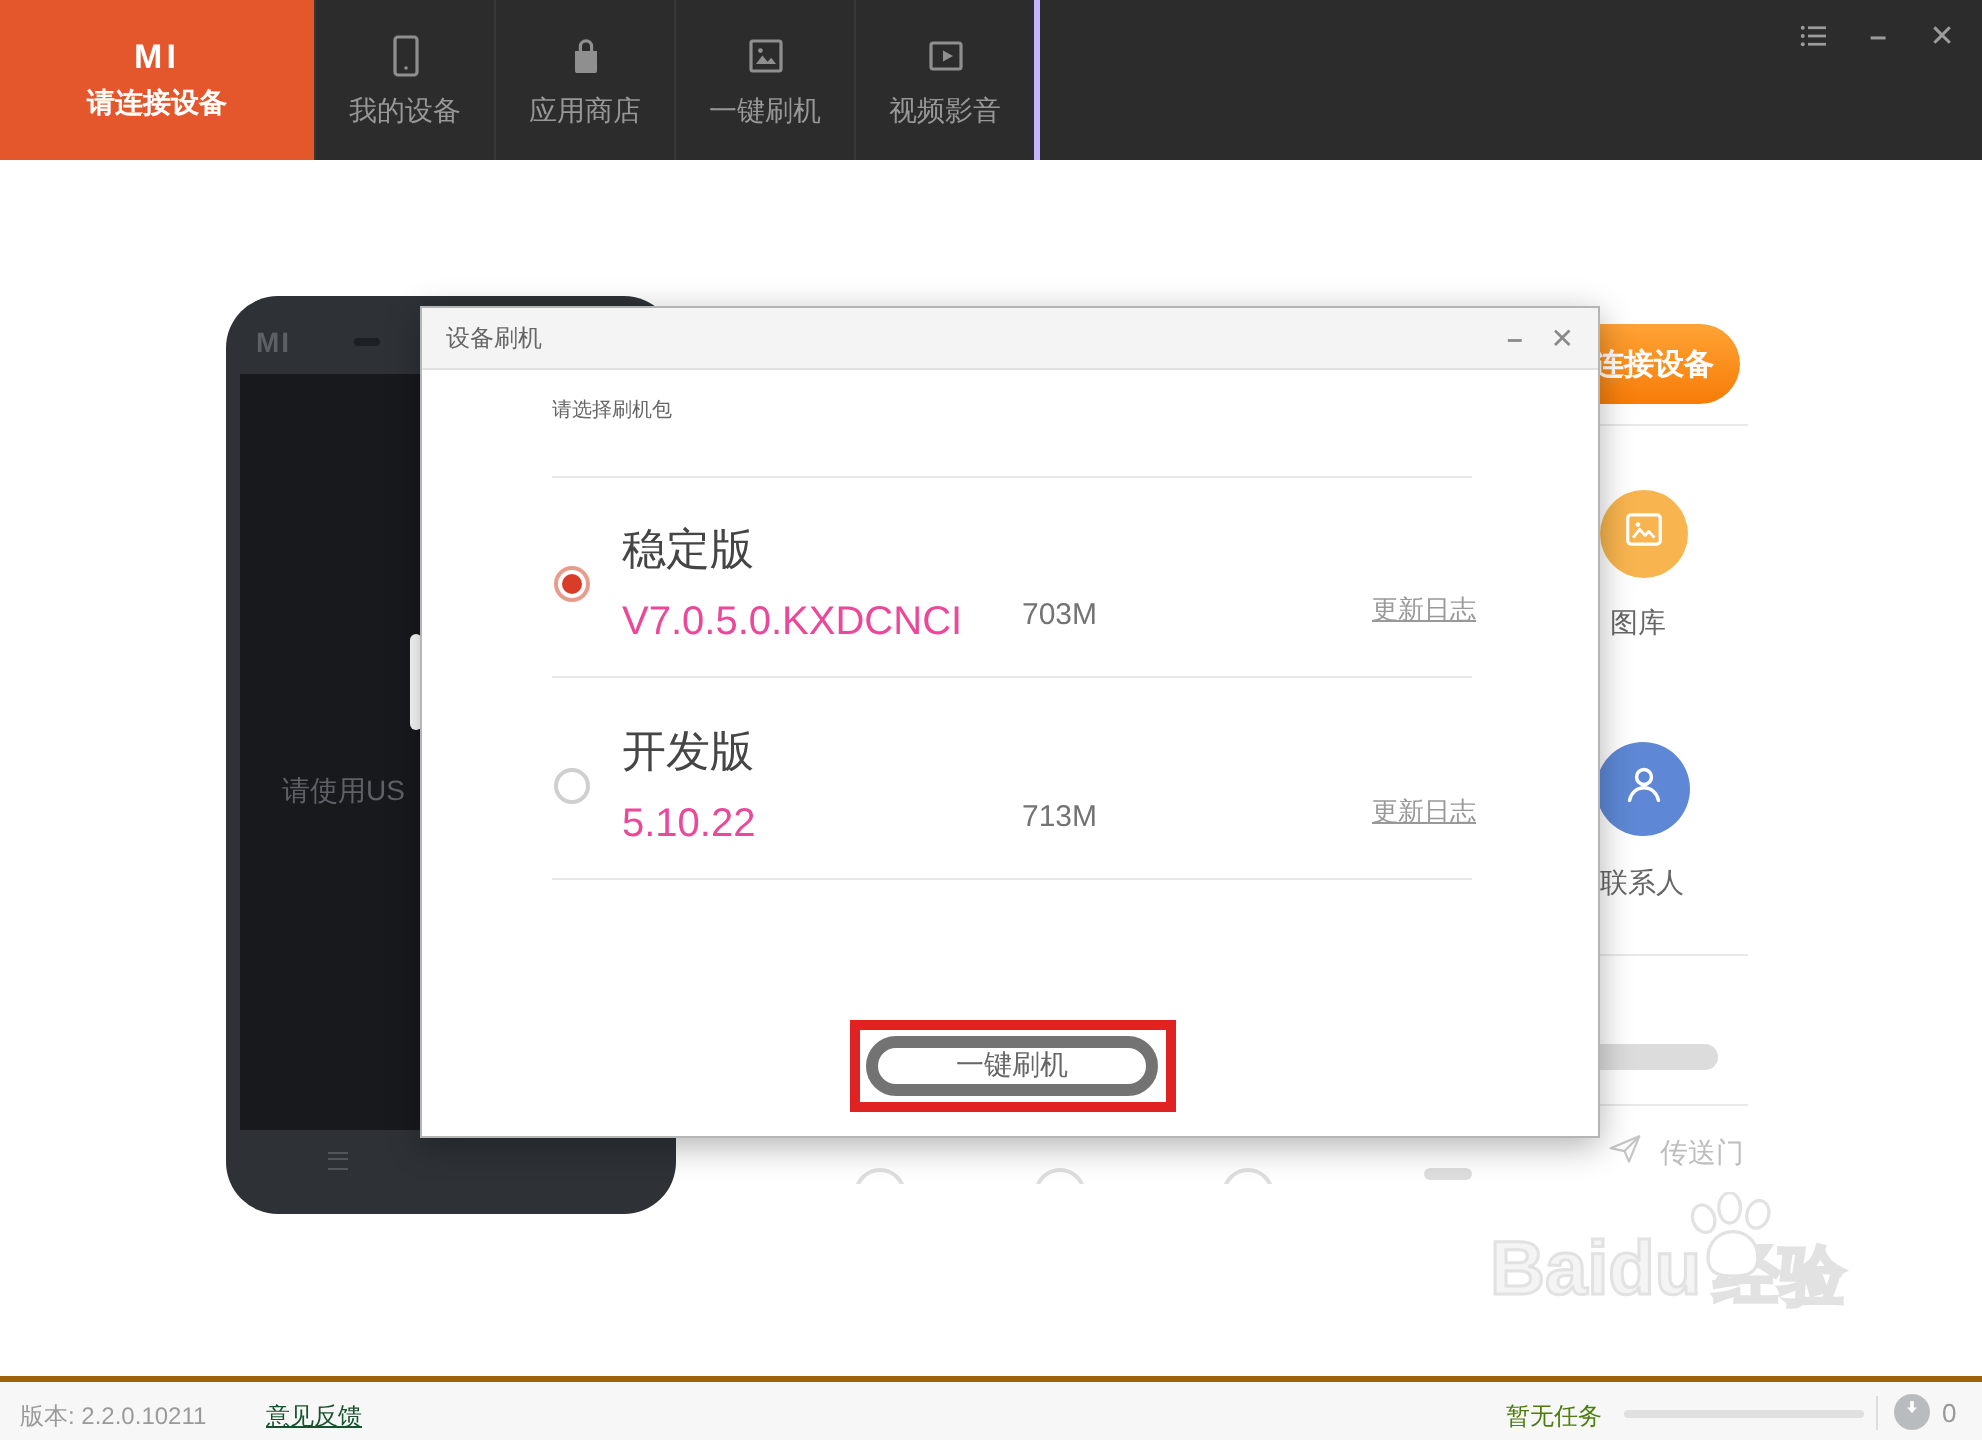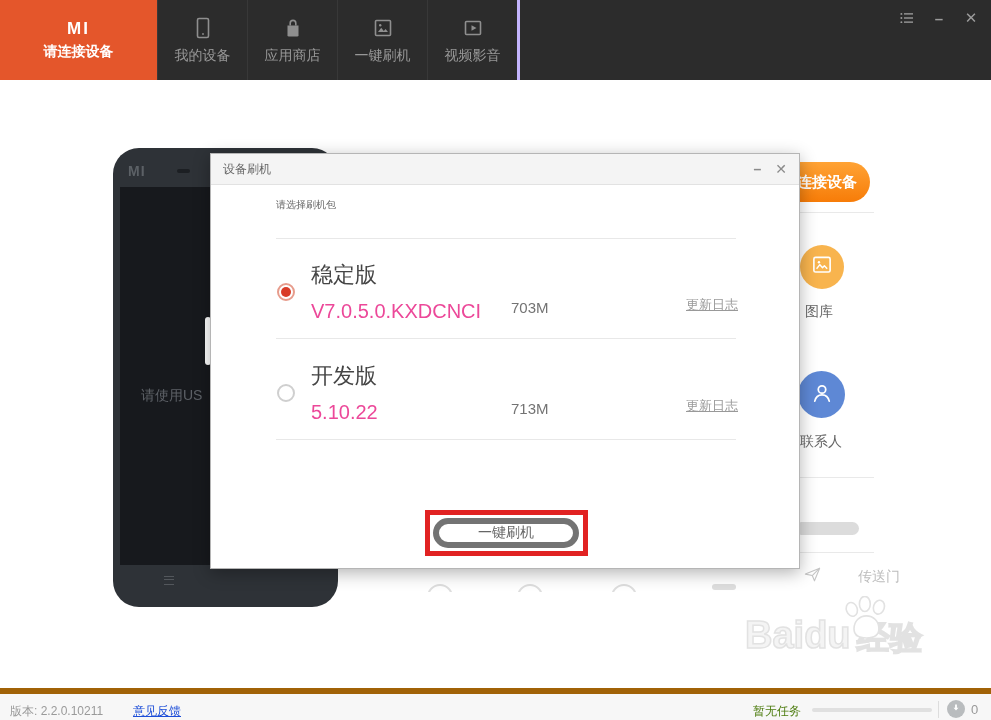--- a/index.html
+++ b/index.html
@@ -42,21 +42,21 @@
   .sd2{left:790px;top:477px;width:84px;}
   .sd3{left:790px;top:552px;width:84px;}
   .circle-btn{position:absolute;border-radius:50%;display:flex;align-items:center;justify-content:center;z-index:1;cursor:pointer;}
   .gallery-circle{left:800px;top:245px;width:44px;height:44px;background:#f8b44e;}
   .contacts-circle{left:798px;top:371px;width:47px;height:47px;background:#5e88d5;}
   .side-label{position:absolute;font-size:14px;color:#666;z-index:1;}
   .gallery-label{left:805px;top:303px;text-align:center;}
   .contacts-label{left:800px;top:433px;}
   .scroll-thumb{position:absolute;left:795px;top:522px;width:64px;height:13px;border-radius:7px;background:#dcdcdc;z-index:0;}
   .portal{position:absolute;left:803px;top:565px;display:flex;align-items:center;gap:8px;z-index:1;cursor:pointer;}
-  .portal-label{font-size:14px;color:#bdbdbd;margin-left:28px;}
+  .portal-label{font-size:14px;color:#bdbdbd;}
   .arc-wrap{position:absolute;top:584px;width:28px;height:8px;overflow:hidden;z-index:0;}
   .arc{width:26px;height:26px;border:2px solid #dedede;border-radius:50%;box-sizing:border-box;}
   .aw1{left:427px;}.aw2{left:517px;}.aw3{left:611px;}
   .mini-bar{position:absolute;left:712px;top:584px;width:24px;height:6px;border-radius:3px;background:#dedede;z-index:0;}
 
   
   .watermark{position:absolute;left:745px;top:616px;width:245px;z-index:0;line-height:1;}
   .wm-row{position:relative;display:flex;align-items:flex-end;}
   .wm-text{font-size:38px;font-weight:bold;color:#f4f4f4;-webkit-text-stroke:1.5px #e2e2e2;letter-spacing:0;}
   .wm-name{font-size:33px;margin-left:6px;}
@@ -86,23 +86,23 @@
   .opt-log{position:absolute;left:475px;font-size:13px;color:#999;text-decoration:underline;cursor:pointer;}
   .ol1{top:142px;}.ol2{top:243px;}
   .flash-btn{position:absolute;left:222px;top:364px;width:146px;height:30px;border:6px solid #737373;border-radius:16px;
              background:#fff;color:#666;font-size:14px;display:flex;align-items:center;justify-content:center;
              cursor:pointer;box-sizing:border-box;}
   .annotation{position:absolute;left:214px;top:356px;width:163px;height:46px;border:5px solid #e12222;
               box-sizing:border-box;pointer-events:none;}
 
   
   .statusbar{position:absolute;left:0;top:688px;width:991px;height:32px;background:#f7f7f7;
-             border-top:6px solid #a16207;z-index:2;box-sizing:border-box;}
+             border-top:3px solid #a16207;z-index:2;box-sizing:border-box;}
   .sb-version{position:absolute;left:10px;top:9px;font-size:12px;color:#9a9a9a;}
-  .sb-feedback{position:absolute;left:133px;top:9px;font-size:12px;color:#1d4ed8;text-decoration:underline;cursor:pointer;}
+  .sb-feedback{position:absolute;left:133px;top:9px;font-size:12px;color:#14532d;text-decoration:underline;cursor:pointer;}
   .sb-task{position:absolute;left:753px;top:9px;font-size:12px;color:#4d7c0f;}
   .sb-track{position:absolute;left:812px;top:14px;width:120px;height:4px;background:#e0e0e0;border-radius:2px;cursor:pointer;}
   .sb-vdiv{position:absolute;left:938px;top:7px;width:1px;height:17px;background:#ddd;}
   .sb-dl{position:absolute;left:947px;top:6px;width:18px;height:18px;border-radius:50%;background:#b9bcbe;
          display:flex;align-items:center;justify-content:center;cursor:pointer;}
   .sb-count{position:absolute;left:971px;top:8px;font-size:13px;color:#999;}
 </style>
 </head>
 <body>
 

